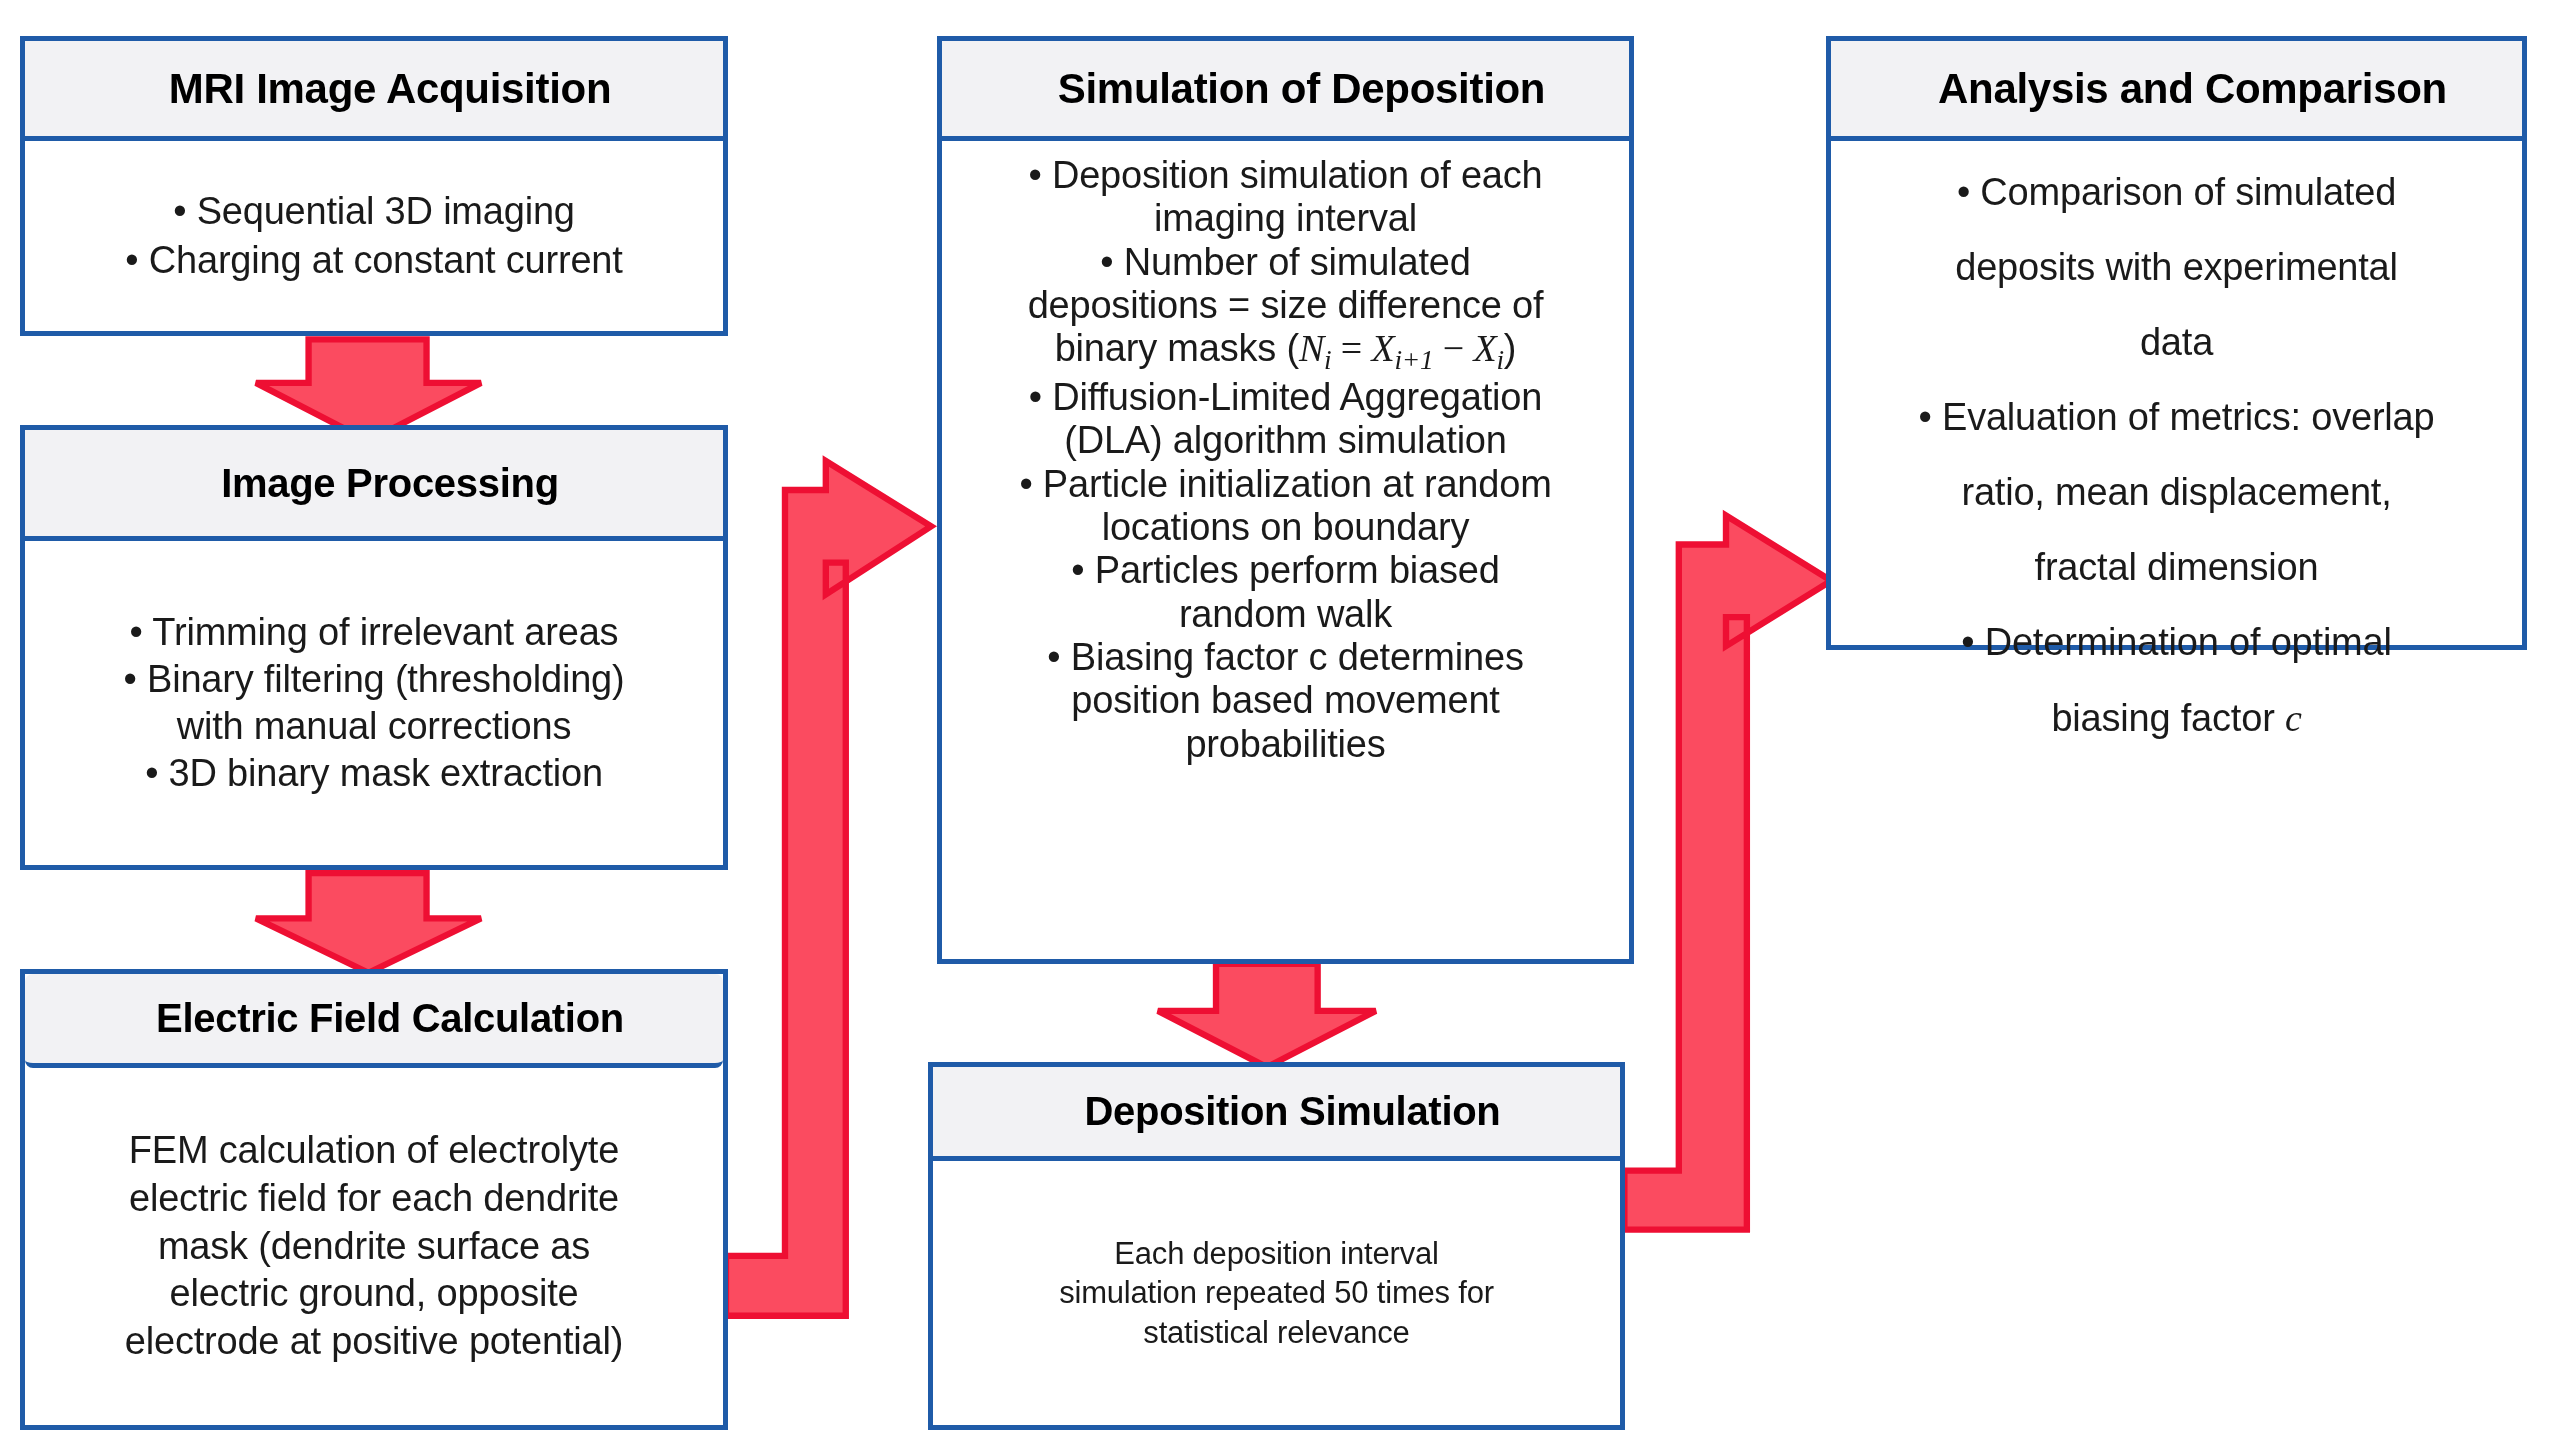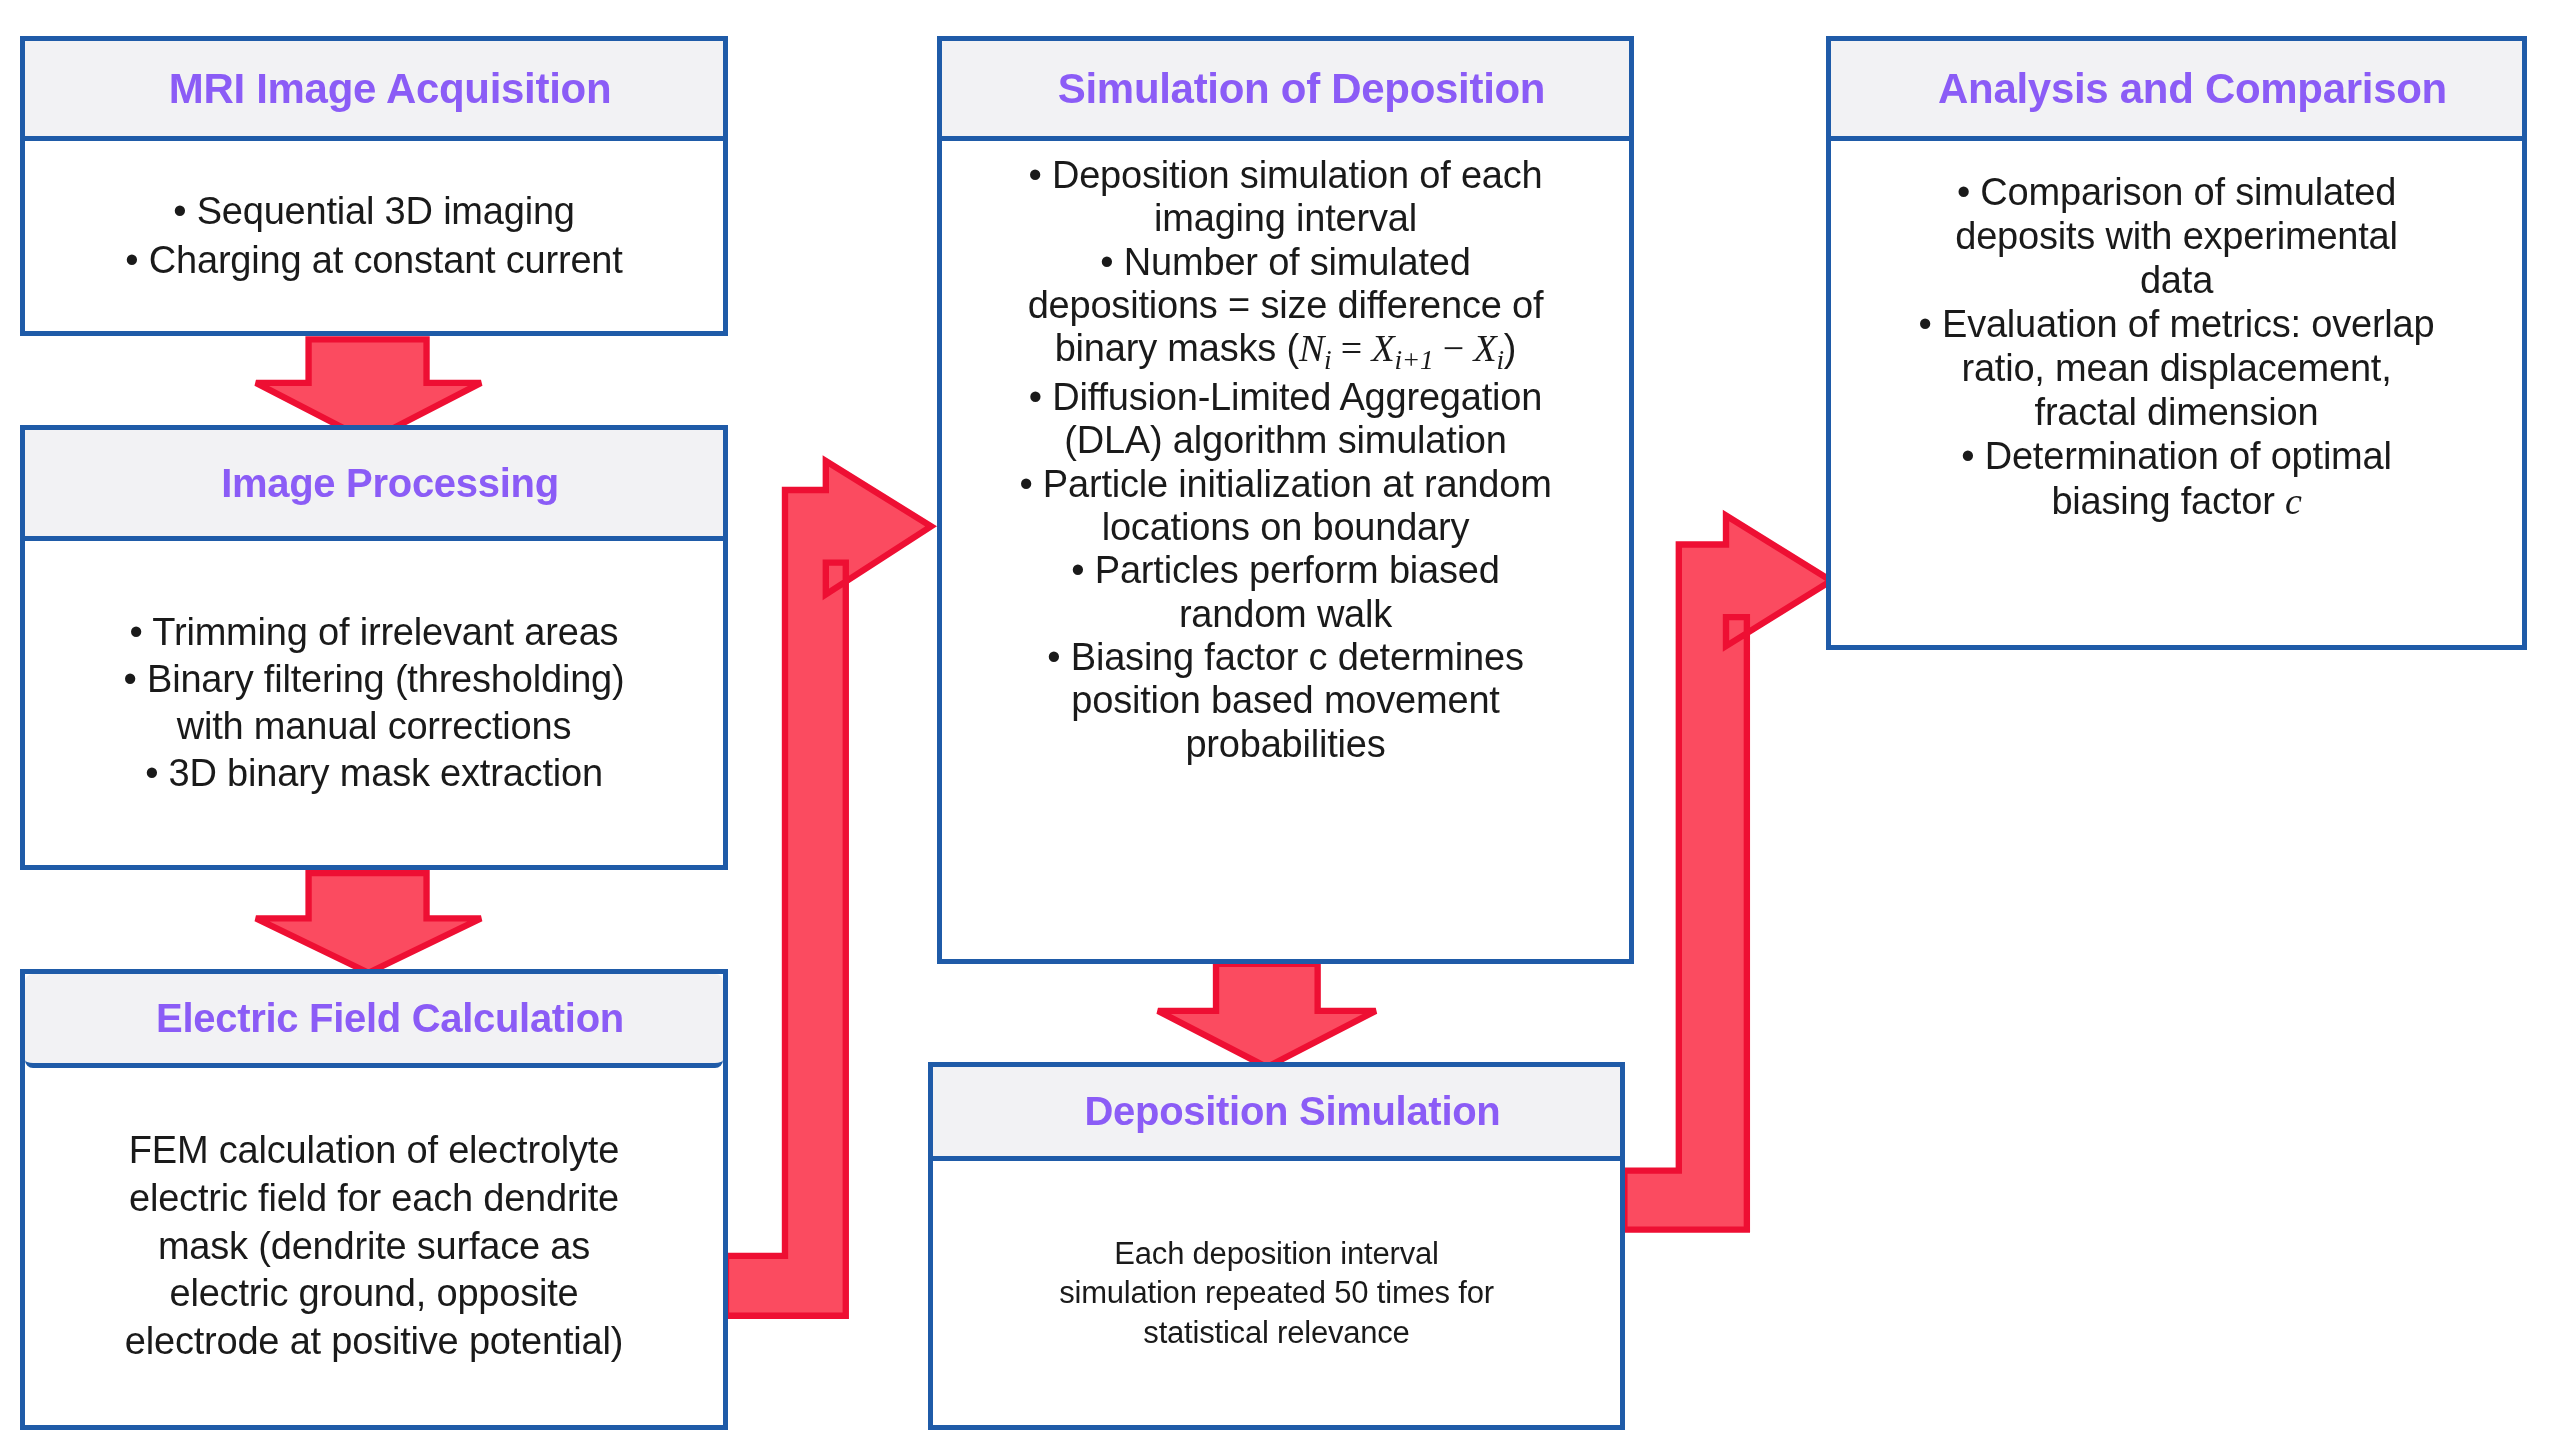--- a/index.html
+++ b/index.html
@@ -28,21 +28,21 @@
     box-sizing: border-box;
     border: 5.4px solid #1F5BA8;
     background: #ffffff;
     display: flex;
     flex-direction: column;
   }
   .fc-head {
     box-sizing: border-box;
     background: #F2F2F4;
     border-bottom: 5.4px solid #1F5BA8;
-    color: #8b5cf6;
+    color: #000000;
     font-weight: bold;
     text-align: right;
     display: flex;
     align-items: center;
     justify-content: center;
     letter-spacing: -0.3px;
     flex: 0 0 auto;
     padding-left: 32px;
   }
   .fc-body {
@@ -91,21 +91,21 @@
   
   #box-mri      .fc-line { font-size: 38px; }
   #box-imgproc  .fc-line { font-size: 38px; }
   #box-efield   .fc-line { font-size: 38px; }
   #box-simdep   .fc-line { font-size: 38px; }
   #box-itersim  .fc-line { font-size: 31px; }
   #box-analysis .fc-line { font-size: 38px; }
 
   #box-simdep  .fc-body { justify-content: flex-start; padding-top: 13px; }
   #box-simdep  .fc-line { line-height: 1.14; }
-  #box-analysis .fc-body { justify-content: flex-start; padding-top: 29px; }
+  #box-analysis .fc-body { justify-content: flex-start; padding-top: 29px; gap: 31px; }
   #box-analysis .fc-line { line-height: 1.16; }
   #box-efield  .fc-line  { line-height: 1.26; }
   #box-imgproc .fc-line  { line-height: 1.24; }
   #box-itersim .fc-line  { line-height: 1.26; }
   #box-mri     .fc-line  { line-height: 1.30; }
 
   
   #arrows {
     position: absolute;
     left: 0; top: 0;

